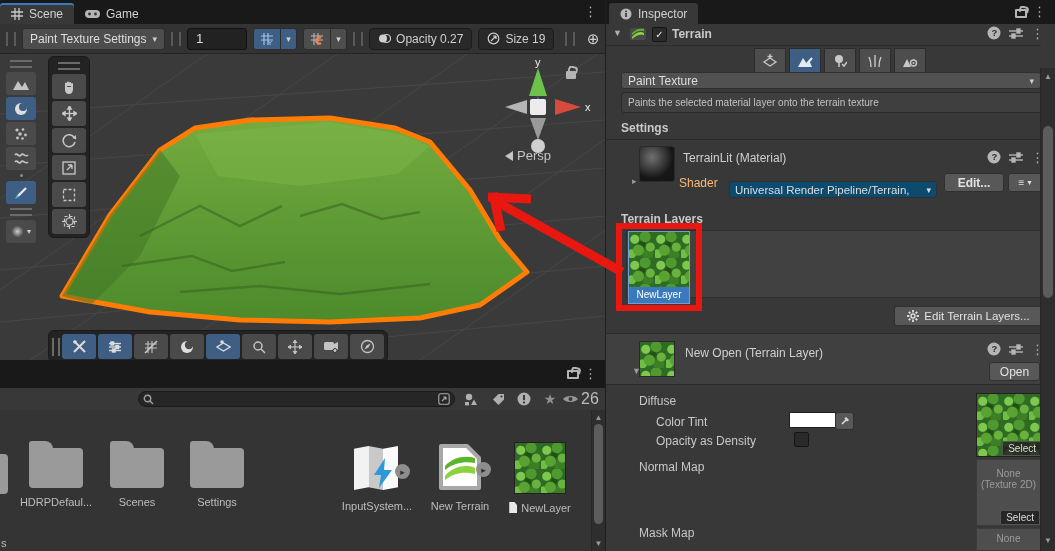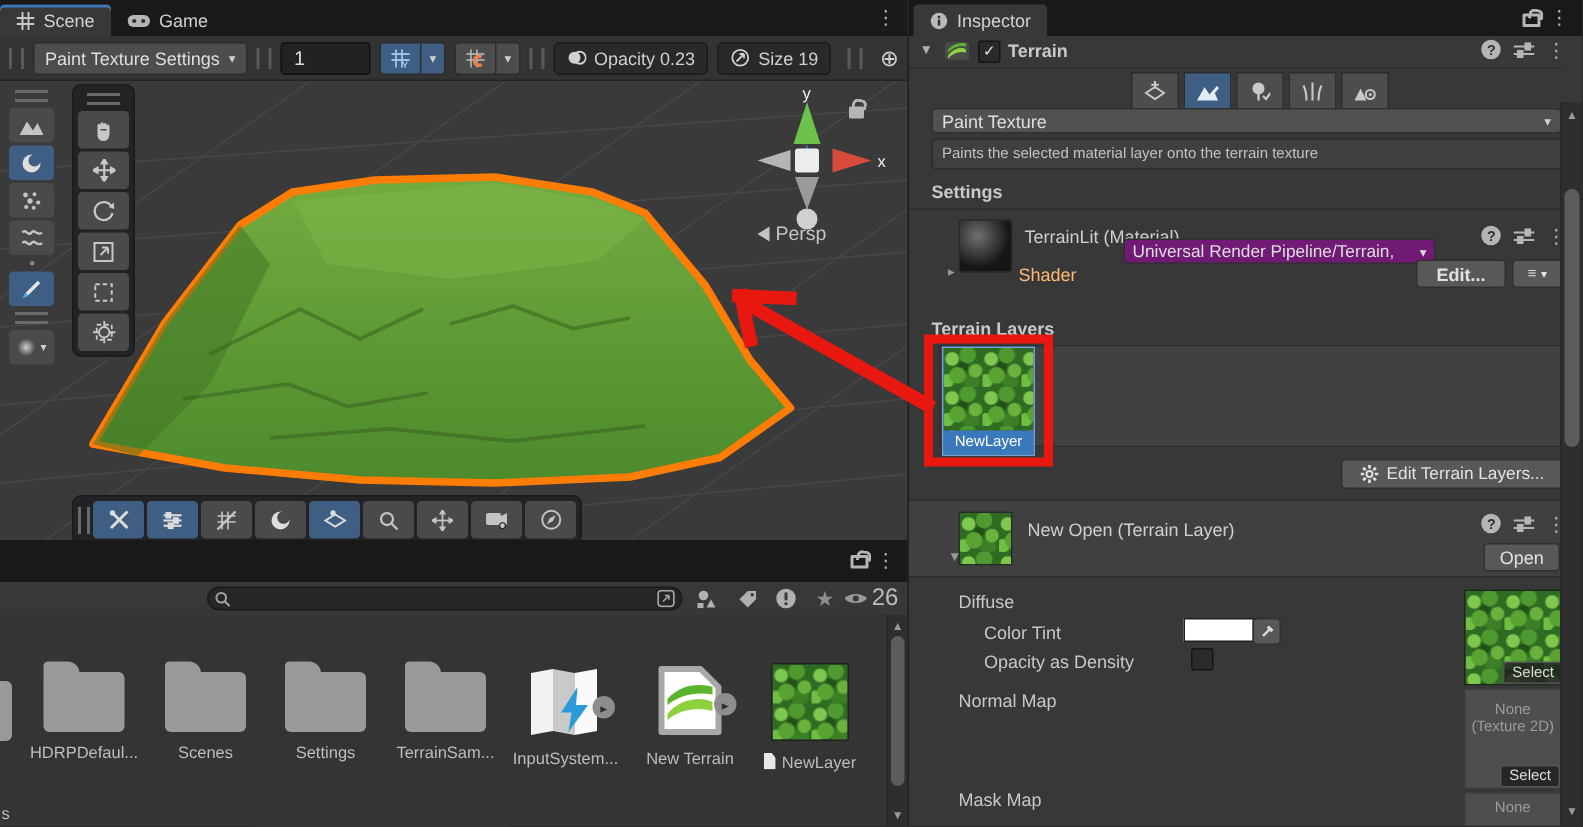--- a/index.html
+++ b/index.html
@@ -129,21 +129,21 @@
         <div class="combo-arrow gray">▾</div>
       </div>
       <div class="handle"></div>
       <div class="tb-pill">
         <span>
           <svg width="13" height="13" viewBox="0 0 13 13">
               <circle cx="5" cy="6.5" r="4" fill="#cfcfcf"></circle>
               <circle cx="8.5" cy="6.5" r="4" fill="none" stroke="#cfcfcf" stroke-width="1.2"></circle>
             </svg>
         </span>
-        <span>Opacity 0.23</span>
+        <span>Opacity 0.27</span>
       </div>
       <div class="tb-pill">
         <span>
           <svg width="13" height="13" viewBox="0 0 13 13">
               <circle cx="6.5" cy="6.5" r="5.3" fill="none" stroke="#cfcfcf" stroke-width="1.2"></circle>
               <path d="M4 9L9 4M9 4h-3M9 4v3" stroke="#cfcfcf" stroke-width="1.2" fill="none"></path>
             </svg>
         </span>
         <span>Size 19</span>
       </div>
@@ -438,24 +438,20 @@
         <div class="folder"></div>
         <div class="proj-label">HDRPDefaul...</div>
       </div>
       <div class="proj-item" style="left:97px;">
         <div class="folder"></div>
         <div class="proj-label">Scenes</div>
       </div>
       <div class="proj-item" style="left:177px;">
         <div class="folder"></div>
         <div class="proj-label">Settings</div>
-      </div>
-      <div class="proj-item" style="left:257px;">
-        <div class="folder"></div>
-        <div class="proj-label">TerrainSam...</div>
       </div>
       <div class="proj-item" style="left:337px;">
         <div style="position:relative;width:50px;height:48px;margin:2px auto 0;">
           <div style="position:absolute;left:2px;top:2px;width:44px;height:44px;background:linear-gradient(90deg,#f2f2f2 0 33%,#c9c9c9 33% 66%,#fafafa 66%);clip-path:polygon(0 6%,33% 0,66% 6%,100% 0,100% 94%,66% 100%,33% 94%,0 100%);"></div>
           <svg style="position:absolute;left:22px;top:14px;" width="18" height="30" viewBox="0 0 18 30">
               <polygon points="11,0 0,17 7,17 5,30 18,12 10,12" fill="#2a9bd8"></polygon>
             </svg>
           <div class="expand-badge" style="right:-8px;">▸</div>
         </div>
         <div class="proj-label">InputSystem...</div>
@@ -585,21 +581,21 @@
       <svg width="14" height="11" viewBox="0 0 14 11" stroke="#b5b5b5" stroke-width="1.4">
           <line x1="0" y1="3" x2="14" y2="3"></line>
           <line x1="0" y1="8" x2="14" y2="8"></line>
           <rect x="8" y="1" width="3" height="4" fill="#b5b5b5"></rect>
           <rect x="3" y="6" width="3" height="4" fill="#b5b5b5"></rect>
         </svg>
     </span>
     <span class="abs kebab" style="left:425px;top:151px;">⋮</span>
     <span class="abs" style="left:26px;top:176px;font-size:9px;color:#9a9a9a;">▸</span>
     <span class="abs" style="left:73px;top:176px;color:#fdba74;">Shader</span>
-    <div class="ddown abs" style="left:123px;width:208px;top:159px;height:17px;padding:0 5px;box-sizing:border-box;background:#701a75;margin-left:20px;">
+    <div class="ddown abs" style="left:123px;width:208px;top:181px;height:17px;padding:0 5px;box-sizing:border-box;background:#0c4a6e;">
       <span style="overflow:hidden;white-space:nowrap;font-size:11.5px;">Universal Render Pipeline/Terrain,</span>
       <span style="margin-left:auto;font-size:9px;">▾</span>
     </div>
     <div class="btn abs" style="left:338px;width:58px;top:173px;height:17px;font-weight:bold;">Edit...</div>
     <div class="btn abs" style="left:402px;width:32px;top:173px;height:17px;gap:3px;font-size:10px;">
       <span>≡</span>
         <span style="font-size:8px;">▾</span>
     </div>
 
     <div class="abs bold" style="left:15px;top:212px;">Terrain Layers</div>

